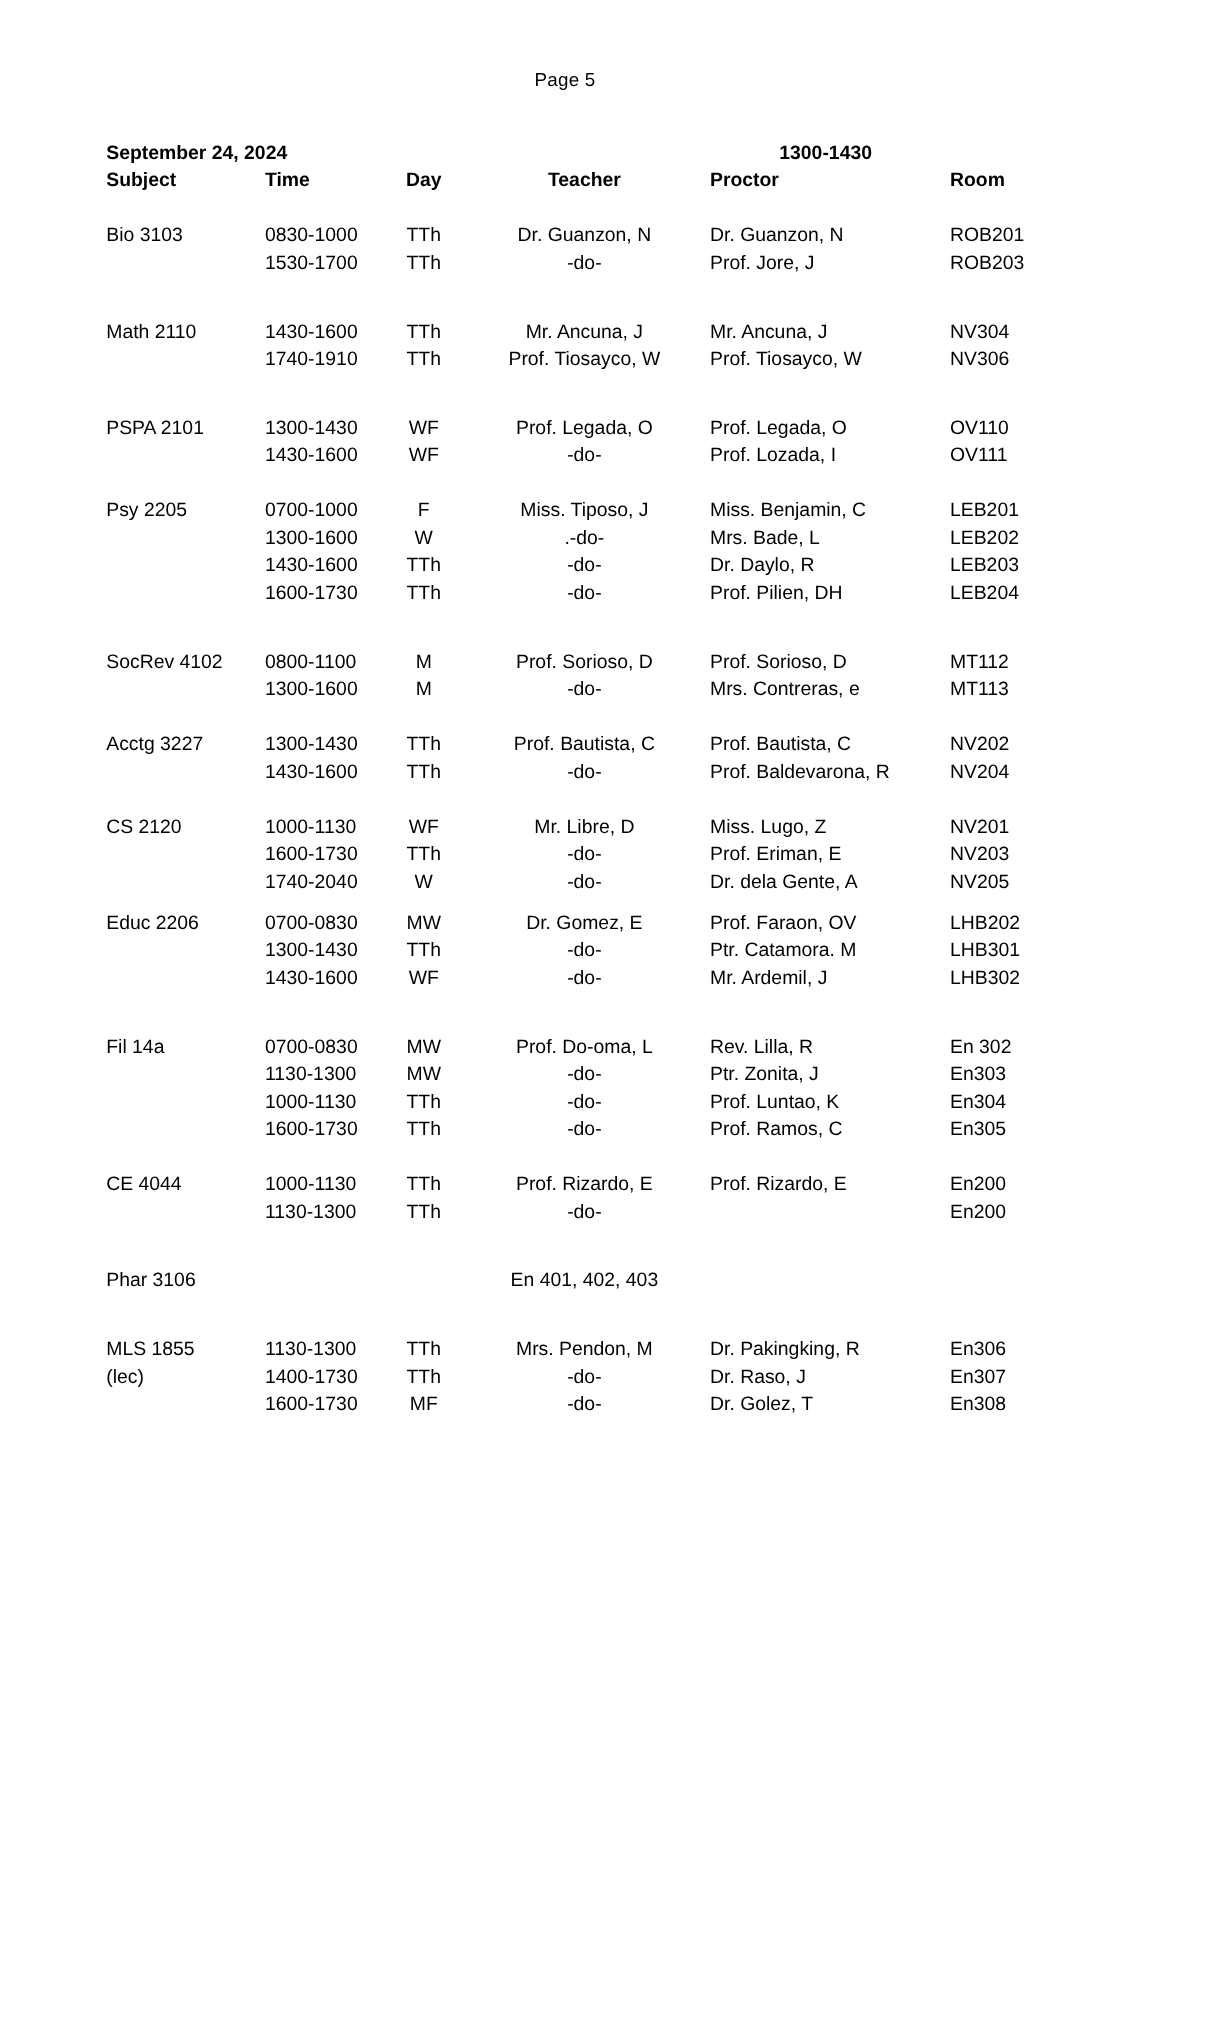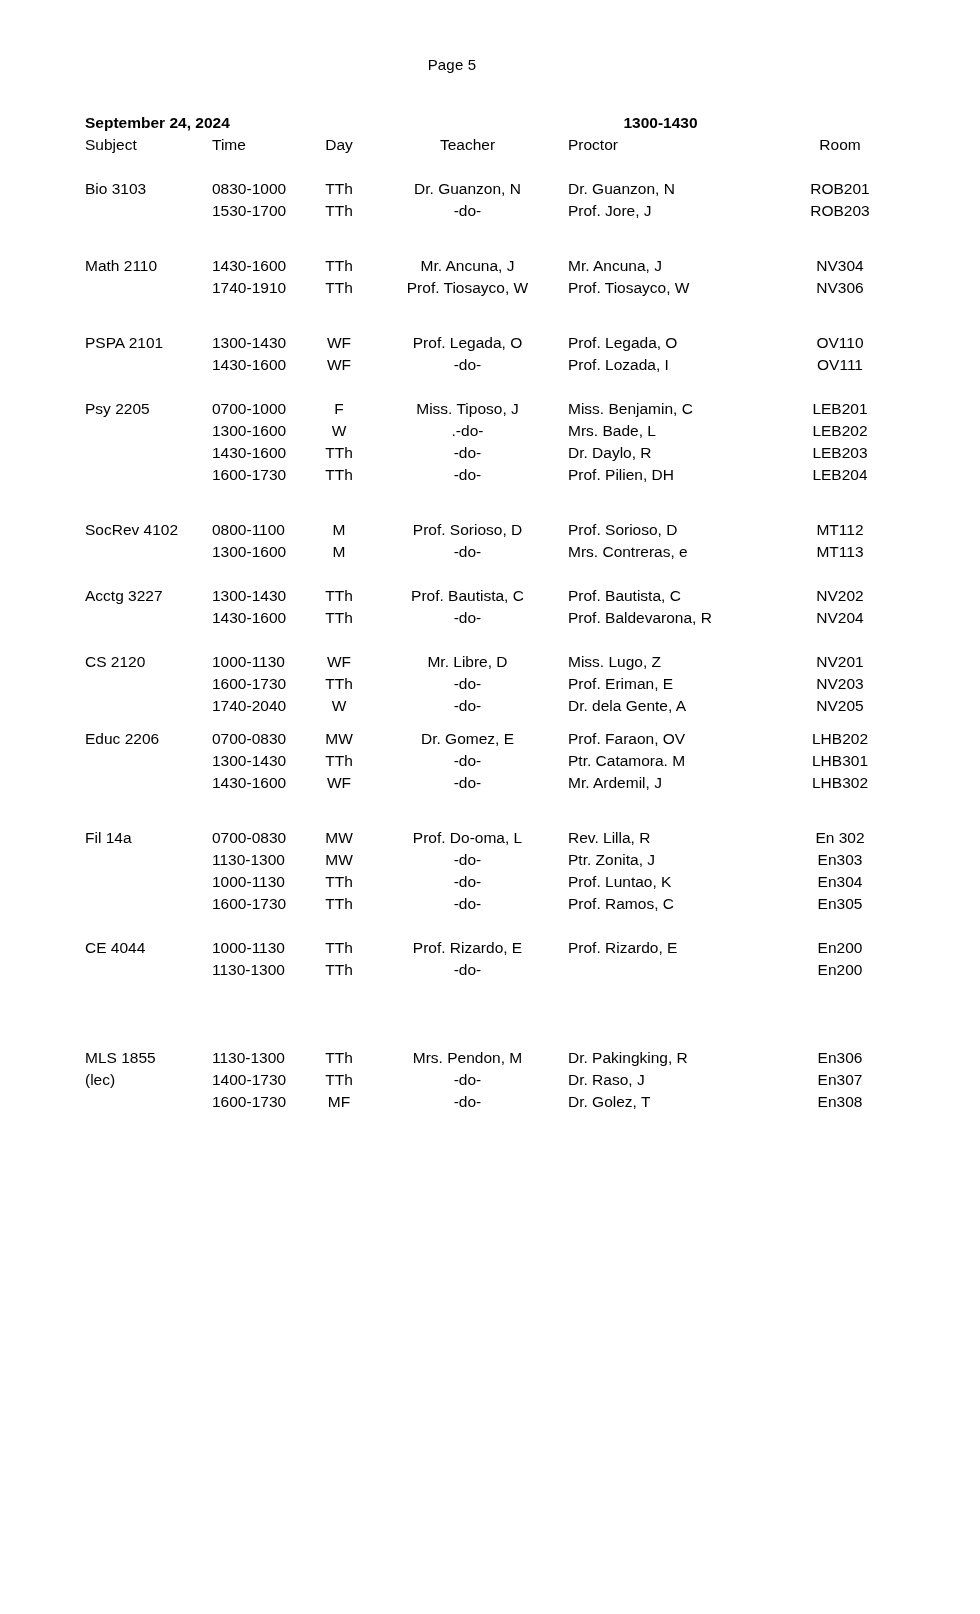--- a/index.html
+++ b/index.html
@@ -55,26 +55,26 @@
     line-height: 22px;
     white-space: nowrap;
   }
 
   
   .c-subject { left: 85px;  text-align: left; }
   .c-time    { left: 212px; text-align: left; }
   .c-day     { left: 300px; width: 78px; text-align: center; }
   .c-teacher { left: 375px; width: 185px; text-align: center; }
   .c-proctor { left: 568px; text-align: left; }
-  .c-room    { left: 780px; width: 120px; text-align: center; }
+  .c-room    { left: 760px; width: 120px; text-align: left; }
 
   
   .c-note    { left: 360px; width: 215px; text-align: center; }
 
-  .bold { font-weight: normal; }
+  .bold { font-weight: bold; }
 
   
   .hdr-date   { left: 85px;  font-weight: bold; font-size: 15.5px; }
   .hdr-window { left: 568px; width: 185px; text-align: center; font-weight: bold; font-size: 15.5px; }
   .gap-md { height: 22px; }
 </style>
 </head>
 <body>
 
 <div class="page">
@@ -330,20 +330,26 @@
           <div class="row">
             <span class="cell c-subject"></span>
             <span class="cell c-time">1130-1300</span>
             <span class="cell c-day">TTh</span>
             <span class="cell c-teacher">-do-</span>
             <span class="cell c-proctor"></span>
             <span class="cell c-room">En200</span>
           </div>
         </div>
         <div style="height: 33px;"></div>
+        <div>
+          <div class="row">
+            <span class="cell c-subject">Phar 3106</span>
+            <span class="cell c-note">En 401, 402, 403</span>
+          </div>
+        </div>
         <div style="height: 33px;"></div>
         <div>
           <div class="row">
             <span class="cell c-subject">MLS 1855</span>
             <span class="cell c-time">1130-1300</span>
             <span class="cell c-day">TTh</span>
             <span class="cell c-teacher">Mrs. Pendon, M</span>
             <span class="cell c-proctor">Dr. Pakingking, R</span>
             <span class="cell c-room">En306</span>
           </div>

